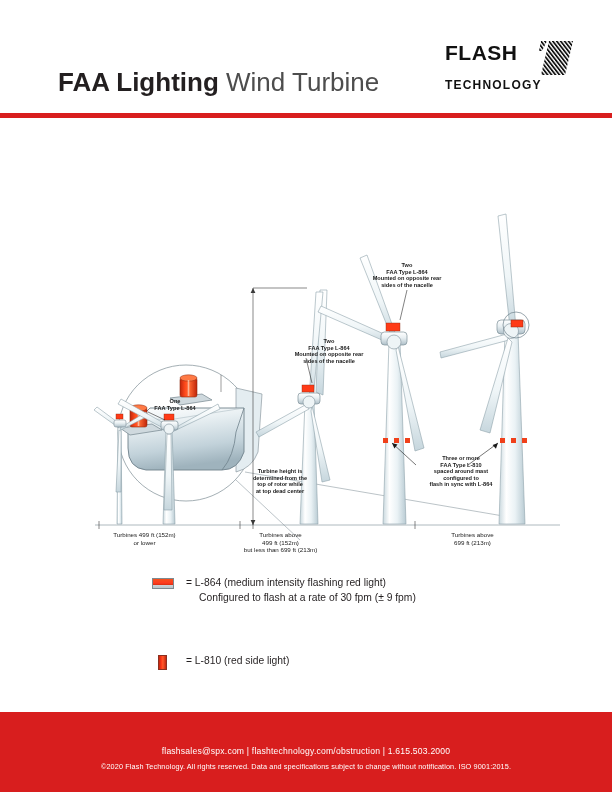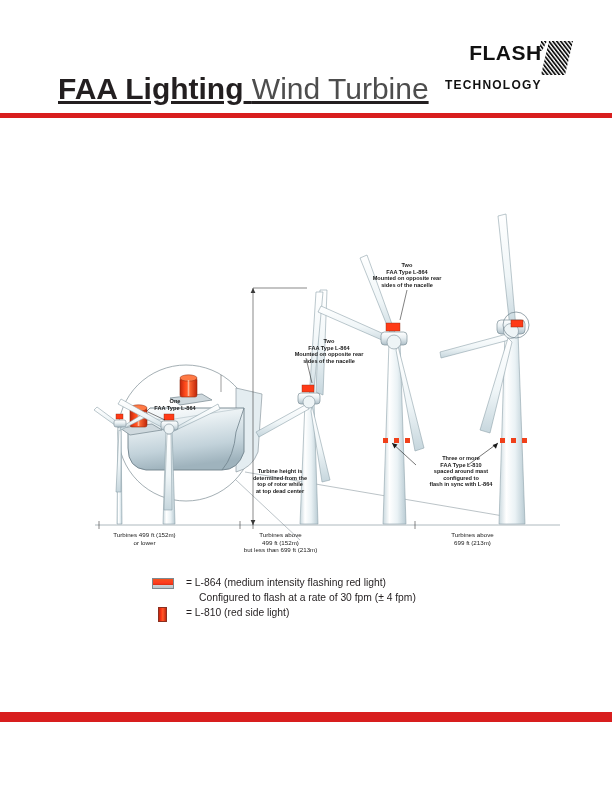--- a/index.html
+++ b/index.html
@@ -8,46 +8,46 @@
     background:#ffffff;
     font-family:"Liberation Sans", sans-serif;
     color:#231f20;
     position:relative;
     overflow:hidden;
   }
   .page{position:absolute;inset:0;}
 
   
   .logo{position:absolute;left:445px;top:40px;width:130px;height:40px;}
-  .logo-text{position:absolute;left:0;top:2px;text-align:right;}
+  .logo-text{position:absolute;left:0;top:2px;}
   .logo-flash{font-size:21px;font-weight:bold;letter-spacing:0.5px;line-height:21px;color:#111;}
   .logo-tech{font-size:12px;font-weight:bold;letter-spacing:1.2px;line-height:11px;color:#111;margin-top:17px;}
   .logo-mark{position:absolute;right:0;top:0px;width:36px;height:36px;}
 
-  .title{position:absolute;left:58px;top:75px;font-size:30px;line-height:28px;white-space:nowrap;text-decoration:underline;}
+  .title{position:absolute;left:58px;top:68px;font-size:26px;line-height:28px;white-space:nowrap;}
   .title b{font-weight:bold;color:#231f20;}
   .title span{font-weight:normal;color:#4d4d4d;}
 
   .rule-top{position:absolute;left:0;top:113px;width:612px;height:5px;background:#d81e1e;}
 
   .subtitle{position:absolute;left:58px;top:136px;font-size:10.5px;line-height:14px;color:#231f20;}
   .footer{position:absolute;left:0;top:722px;width:612px;height:70px;background:#d81e1e;color:#fff;text-align:center;}
   .footer .line1{position:absolute;left:0;top:24px;width:612px;font-size:8.6px;letter-spacing:.2px;}
   .footer .line2{position:absolute;left:0;top:40px;width:612px;font-size:7.3px;letter-spacing:.1px;}
   .footer-band-top{position:absolute;left:0;top:712px;width:612px;height:10px;background:#d81e1e;}
 
   
   .diagram{position:absolute;left:0;top:180px;width:612px;height:380px;}
   .cap{position:absolute;font-size:5.6px;line-height:6.6px;font-weight:bold;text-align:center;color:#1a1a1a;}
   .base-cap{position:absolute;font-size:6.2px;line-height:7.6px;text-align:center;color:#1a1a1a;}
 
   
   .legend{position:absolute;left:152px;top:576px;width:400px;}
   .lg-row{position:relative;height:15px;padding-left:36px;}
-  .lg-row2{position:relative;height:15px;}
+  .lg-row2{position:relative;height:15px;margin-top:48px;}
   .lg-swatch-864{position:absolute;left:0;top:2px;width:22px;height:11px;
      background:linear-gradient(#f4511e 0%,#ff3b20 45%,#e03114 62%,#cfd6da 63%,#b9c4ca 100%);
      border:1px solid #7d8a90;box-sizing:border-box;}
   .lg-swatch-810{position:absolute;left:6px;top:1px;width:9px;height:15px;
      background:linear-gradient(90deg,#c4260f 0%,#ff3a18 35%,#ff5a2a 55%,#c4260f 100%);
      border:1px solid #8a3020;box-sizing:border-box;}
   .lg-text{position:absolute;left:34px;top:0px;font-size:10.3px;line-height:14px;white-space:nowrap;}
   .lg-sub{position:absolute;left:47px;top:0px;font-size:10.3px;line-height:14px;white-space:nowrap;}
 </style>
 </head>
@@ -293,23 +293,27 @@
       <div>699 ft (213m)</div>
     </div>
   </div>
 
   <div class="legend">
     <div class="lg-row">
       <span class="lg-swatch-864"></span>
       <span class="lg-text">= L-864 (medium intensity flashing red light)</span>
     </div>
     <div class="lg-row">
-      <span class="lg-sub">Configured to flash at a rate of 30 fpm (± 4 fpm)</span>
+      <span class="lg-sub">Configured to flash at a rate of 30 fpm (± 9 fpm)</span>
     </div>
     <div class="lg-row2">
       <span class="lg-swatch-810"></span>
       <span class="lg-text">= L-810 (red side light)</span>
     </div>
   </div>
 
   <div class="footer-band-top"></div>
+  <div class="footer">
+    <div class="line1">flashsales@spx.com  |  flashtechnology.com/obstruction  |  1.615.503.2000</div>
+    <div class="line2">©2020 Flash Technology. All rights reserved. Data and specifications subject to change without notification. ISO 9001:2015.</div>
+  </div>
 
 </div>
 
 </body></html>

